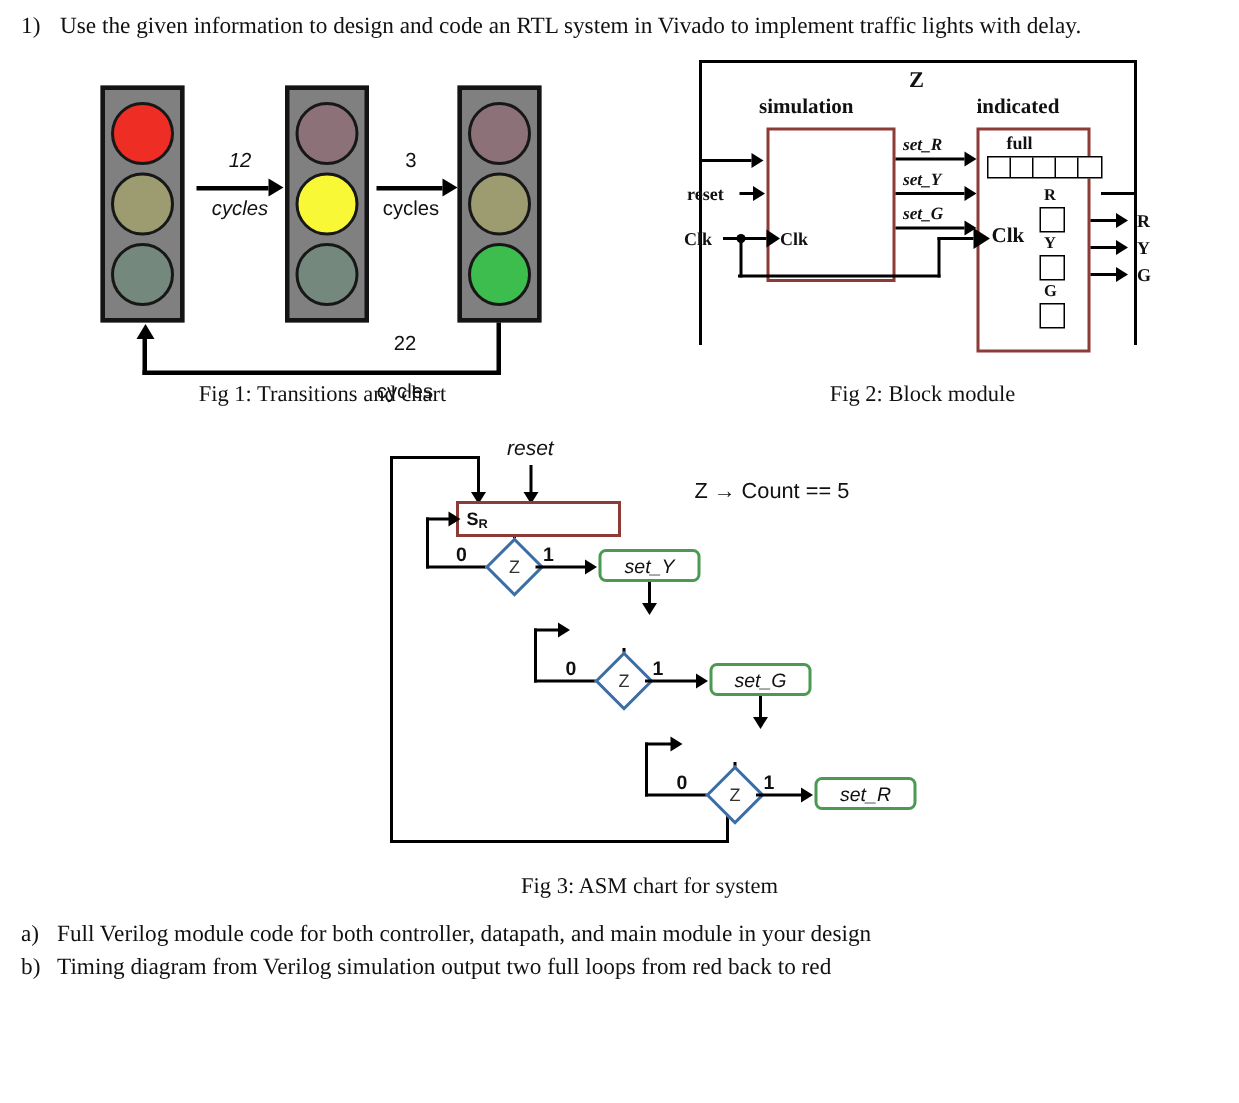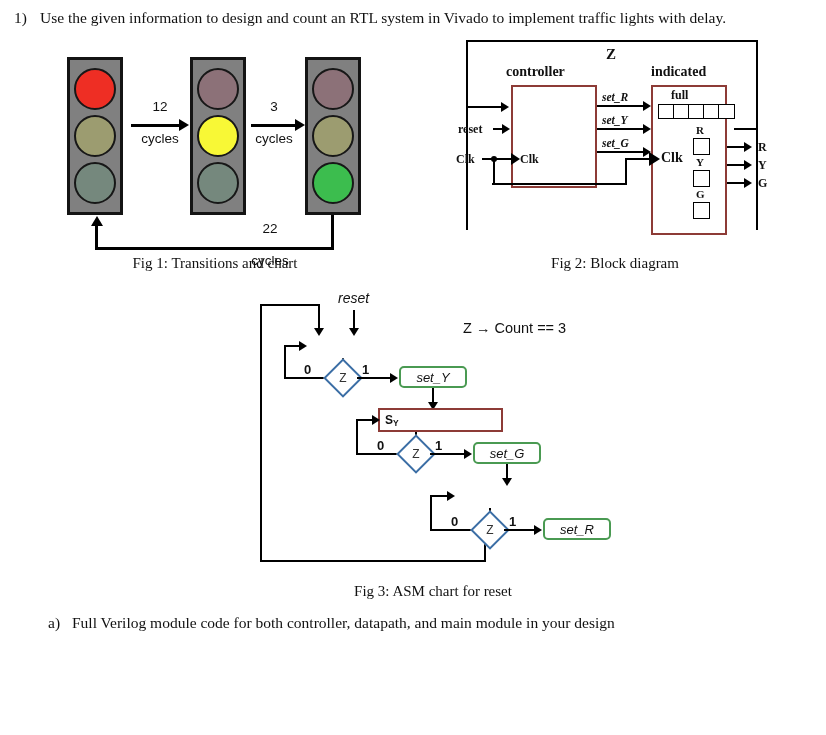--- a/index.html
+++ b/index.html
@@ -277,32 +277,31 @@
   #bottom-text {
     position: absolute;
     left: 14px;
     top: 612px;
     width: 800px;
     font-size: 15.5px;
     line-height: 22px;
     color: #111;
   }
   #bottom-text .sub-item {
-    margin-left: 34px;
   }
   #bottom-text .sub-item .letter {
     display: inline-block;
     width: 24px;
   }
 </style>
 </head>
 <body>
 
 <div id="question-line">
-  <span class="qnum">1)</span><span>Use the given information to design and count an RTL system in Vivado to implement traffic lights with delay.</span>
+  <span class="qnum">1)</span><span>Use the given information to design and code an RTL system in Vivado to implement traffic lights with delay.</span>
 </div>
 
 <div id="fig1">
 
   <div class="light-housing" style="left:12px; top:12px;">
     <div class="lamp" style="background:#ee2e24;"></div>
     <div class="lamp" style="background:#9c9c70;"></div>
     <div class="lamp" style="background:#75887d;"></div>
   </div>
 
@@ -313,21 +312,21 @@
   </div>
 
   <div class="light-housing" style="left:250px; top:12px;">
     <div class="lamp" style="background:#8c7178;"></div>
     <div class="lamp" style="background:#9c9c70;"></div>
     <div class="lamp" style="background:#3cbd4e;"></div>
   </div>
 
   <div class="hline" style="left:76px; top:79px; width:48px;"></div>
   <div class="arrowhead-r" style="left:124px; top:74px;"></div>
-  <div class="cycle-label" style="left:76px; top:38px; width:58px;">
+  <div class="cycle-label" style="left:76px; top:38px; width:58px;font-style:italic;">
     <span>12</span><br>
     <span>cycles</span>
   </div>
 
   <div class="hline" style="left:196px; top:79px; width:44px;"></div>
   <div class="arrowhead-r" style="left:240px; top:74px;"></div>
   <div class="cycle-label" style="left:190px; top:38px; width:58px;">
     <span>3</span><br>
     <span>cycles</span>
   </div>
@@ -343,21 +342,21 @@
 </div>
 
 <div class="fig-caption" style="left:60px; top:255px; width:310px;">Fig 1: Transitions and chart</div>
 
 <div id="fig2">
 
   <div id="fig2-outer"></div>
 
   <div class="blk-title" style="left:140px; top:6px; font-size:15px;">Z</div>
 
-  <div class="blk-title" style="left:40px; top:24px;">controller</div>
+  <div class="blk-title" style="left:40px; top:24px;">simulation</div>
   <div class="blk-title" style="left:185px; top:24px;">indicated</div>
 
   <div class="unit-box" style="left:45px; top:45px; width:86px; height:103px;"></div>
 
   <div class="unit-box" style="left:185px; top:45px; width:76px; height:150px;"></div>
 
   <div class="hline" style="left:2px; top:66px; width:33px; height:2px;"></div>
   <div class="arrowhead-r" style="left:35px; top:61.5px; border-left-width:8px; border-top-width:5px; border-bottom-width:5px;"></div>
 
   <div class="port-label" style="left:-8px; top:82px;">reset</div>
@@ -415,35 +414,38 @@
 
   <div class="hline" style="left:261px; top:124px; width:17px; height:2px;"></div>
   <div class="arrowhead-r" style="left:278px; top:119.5px; border-left-width:8px; border-top-width:5px; border-bottom-width:5px;"></div>
   <div class="port-label" style="left:292px; top:118px;">Y</div>
 
   <div class="hline" style="left:261px; top:142px; width:17px; height:2px;"></div>
   <div class="arrowhead-r" style="left:278px; top:137.5px; border-left-width:8px; border-top-width:5px; border-bottom-width:5px;"></div>
   <div class="port-label" style="left:292px; top:136px;">G</div>
 </div>
 
-<div class="fig-caption" style="left:470px; top:255px; width:290px;">Fig 2: Block diagram</div>
+<div class="fig-caption" style="left:470px; top:255px; width:290px;">Fig 2: Block module</div>
 
 <div id="fig3">
 
   <div id="reset-label" style="left:80px; top:0px;">reset</div>
   <div class="thin-v" style="left:95px; top:20px; height:20px;"></div>
   <div class="ah-d" style="left:91px; top:38px;"></div>
 
   <div class="thin-v" style="left:2px; top:14px; height:258px;"></div>
   <div class="thin-h" style="left:2px; top:14px; width:60px;"></div>
   <div class="thin-v" style="left:60px; top:14px; height:26px;"></div>
   <div class="ah-d" style="left:56px; top:38px;"></div>
   <div class="thin-h" style="left:2px; top:270px; width:226px;"></div>
   <div class="thin-v" style="left:226px; top:245px; height:27px;"></div>
 
+  <div class="state-box" style="left:46px; top:44px; width:110px;">
+    <span>S<sub>R</sub></span>
+  </div>
 
   <div class="thin-h" style="left:26px; top:55px; width:20px;"></div>
   <div class="ah-r" style="left:41px; top:51px;"></div>
   <div class="thin-v" style="left:26px; top:55px; height:34px;"></div>
   <div class="thin-h" style="left:26px; top:87px; width:59px;"></div>
 
   <div class="thin-v" style="left:84px; top:68px; height:14px;"></div>
   <div class="ah-d" style="left:80px; top:78px;"></div>
 
   <div class="cond-diamond" style="left:71px; top:74px;"></div>
@@ -453,23 +455,20 @@
 
   <div class="thin-h" style="left:99px; top:87px; width:37px;"></div>
   <div class="ah-r" style="left:132px; top:83px;"></div>
   <div class="out-cmd" style="left:141px; top:76px; width:68px;">
     <span>set_Y</span>
   </div>
 
   <div class="thin-v" style="left:174px; top:98px; height:16px;"></div>
   <div class="ah-d" style="left:170px; top:112px;"></div>
 
-  <div class="state-box" style="left:120px; top:118px; width:125px;">
-    <span>S<sub>Y</sub></span>
-  </div>
   <div class="thin-h" style="left:98px; top:129px; width:22px;"></div>
   <div class="ah-r" style="left:114px; top:125px;"></div>
   <div class="thin-v" style="left:98px; top:129px; height:36px;"></div>
   <div class="thin-h" style="left:98px; top:163px; width:60px;"></div>
 
   <div class="thin-v" style="left:157px; top:142px; height:14px;"></div>
   <div class="ah-d" style="left:153px; top:152px;"></div>
 
   <div class="cond-diamond" style="left:144px; top:150px;"></div>
   <div class="cond-letter" style="left:144px; top:157px;">Z</div>
@@ -497,22 +496,25 @@
   <div class="cond-letter" style="left:218px; top:233px;">Z</div>
   <div class="branch-label" style="left:193px; top:224px;">0</div>
   <div class="branch-label" style="left:251px; top:224px;">1</div>
 
   <div class="thin-h" style="left:246px; top:239px; width:34px;"></div>
   <div class="ah-r" style="left:276px; top:235px;"></div>
   <div class="out-cmd" style="left:285px; top:228px; width:68px;">
     <span>set_R</span>
   </div>
 
-  <div id="z-note" style="left:205px; top:30px;">Z → Count == 3</div>
+  <div id="z-note" style="left:205px; top:30px;">Z → Count == 5</div>
 </div>
 
-<div class="fig-caption" style="left:258px; top:583px; width:350px;">Fig 3: ASM chart for reset</div>
+<div class="fig-caption" style="left:258px; top:583px; width:350px;">Fig 3: ASM chart for system</div>
 
 <div id="bottom-text">
   <div class="sub-item">
     <span class="letter">a)</span><span>Full Verilog module code for both controller, datapath, and main module in your design</span>
   </div>
+  <div class="sub-item">
+    <span class="letter">b)</span><span>Timing diagram from Verilog simulation output two full loops from red back to red</span>
+  </div>
 </div>
 
 </body></html>

